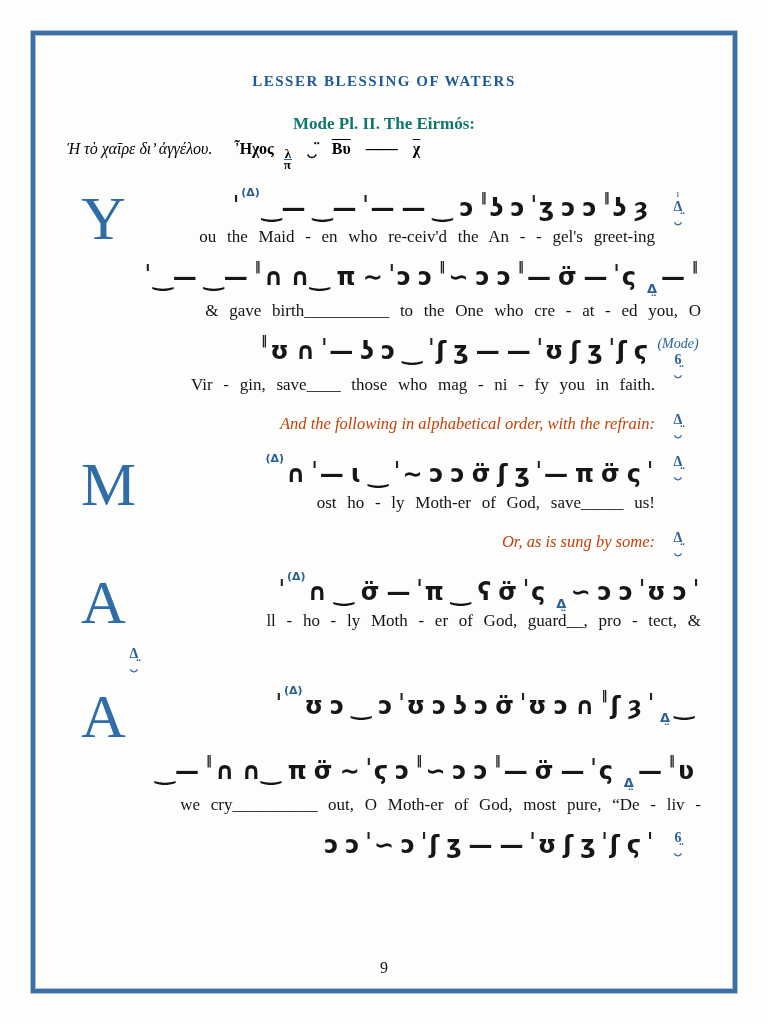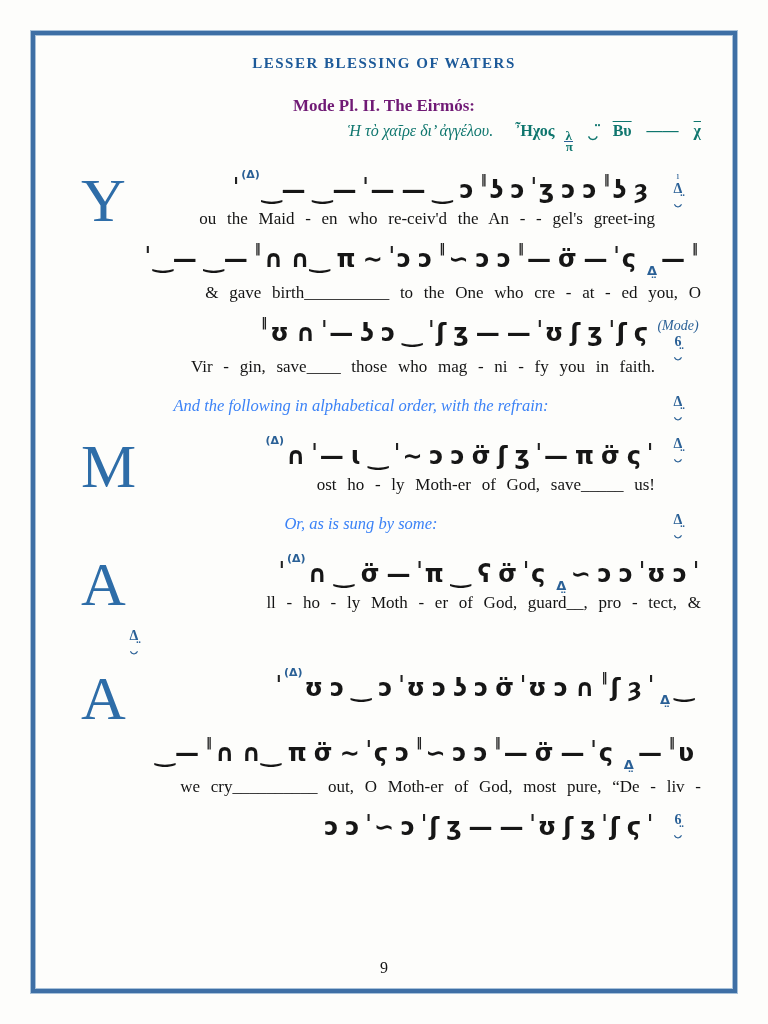--- a/index.html
+++ b/index.html
@@ -5,32 +5,32 @@
   html,body{margin:0;padding:0;}
   body{
     width:768px;height:1024px;position:relative;background:#fdfdfb;
     font-family:"Liberation Serif",serif;color:#141414;overflow:hidden;
   }
   
   .frame-outer{position:absolute;inset:30px;border:1px solid #a9c2da;}
   .frame-mid{position:absolute;inset:0;border:4px solid #3e6fa5;}
   .frame-inner{position:absolute;inset:0;border:1px solid #a9c2da;}
   .content{
-    position:absolute;inset:37px;padding:12px 30px 0 30px;
+    position:absolute;inset:37px;padding:30px 30px 0 30px;
     display:flex;flex-direction:column;
   }
   .title{
     text-align:center;color:#1d5a99;font-size:15px;font-weight:bold;
     letter-spacing:1.5px;margin-top:6px;
   }
   .mode-heading{
-    text-align:center;color:#701a75;font-size:17px;margin-top:24px;font-weight:bold;
+    text-align:center;color:#0f766e;font-size:17px;margin-top:24px;font-weight:bold;
   }
   .incipit{
-    text-align:right;color:#0f766e;font-size:16px;margin-top:3px;
+    text-align:left;color:#000000;font-size:16px;margin-top:3px;
   }
   .incipit .greek{font-style:italic;}
   .incipit .echos{margin-left:18px;font-weight:bold;}
   .sig-stack{display:inline-flex;flex-direction:column;line-height:.75;
     vertical-align:-4px;font-size:13px;margin:0 6px;font-weight:bold;}
   .sig-stack .st{border-bottom:1px solid #2a6096;padding:0 1px;}
   .sig-n{font-weight:bold;margin:0 5px;}
   .sig-vou{font-weight:bold;text-decoration:overline;margin:0 6px;}
   .sig-chi{font-weight:bold;text-decoration:overline;margin-left:6px;}
 
@@ -48,21 +48,21 @@
   }
   .neumes .n{display:inline-block;margin-right:7px;}
   .neumes .n-tick{font-size:12px;vertical-align:14px;margin-right:3px;color:#222;}
   .neumes .n-fth{font-size:11px;vertical-align:20px;color:#2a6096;margin-right:2px;font-weight:bold;}
   .neumes .n-mart{font-size:13px;vertical-align:-8px;color:#2a6096;margin:0 4px;font-weight:bold;}
   .lyrics{
     font-size:17px;margin-top:4px;word-spacing:.38em;white-space:nowrap;
   }
   .rubric-row{display:flex;align-items:center;margin:9px 0;}
   .rubric{
-    flex:1;text-align:center;color:#3b82f6;font-style:italic;font-size:16.5px;
+    flex:1;text-align:right;color:#c2410c;font-style:italic;font-size:16.5px;
   }
   .mart-col{
     flex:0 0 46px;display:flex;flex-direction:column;align-items:center;
     color:#2a6096;line-height:1;padding-top:2px;
   }
   .mart-col .note{font-style:italic;font-size:14px;margin-bottom:2px;white-space:nowrap;color:#2a6096;}
   .mart-col .mtop{font-size:10px;margin-bottom:1px;}
   .mart-col .mmid{font-size:14px;font-weight:bold;}
   .mart-col .mbot{font-size:13px;margin-top:-3px;font-weight:bold;}
   .footer{

